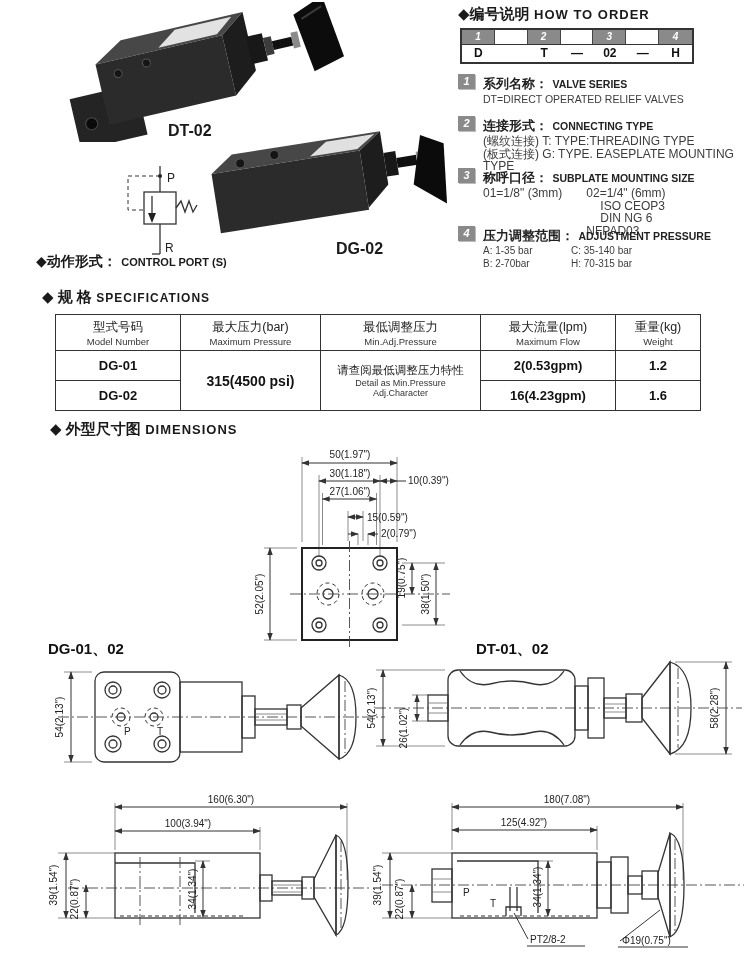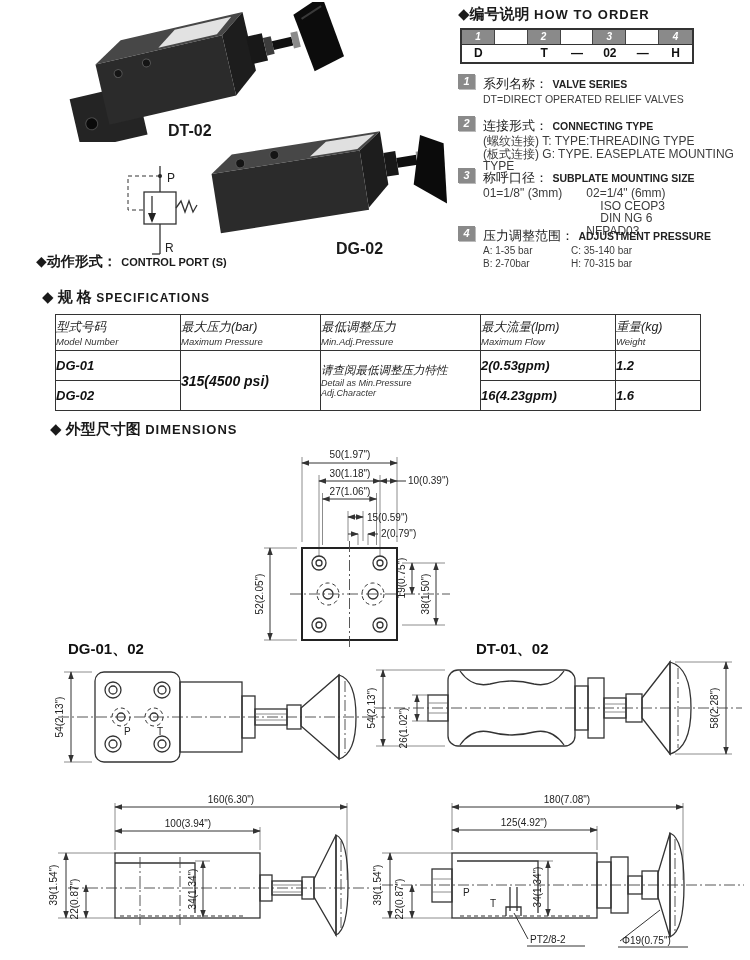--- a/index.html
+++ b/index.html
@@ -15,26 +15,26 @@
   .ot-top .otc{height:14px;line-height:14px;text-align:center;font-size:10px;font-weight:bold;font-style:italic;
                color:#fff;border-right:1px solid #444;}
   .ot-top .otc:nth-child(odd){background:#8a8a8a;}
   .ot-top .otc:last-child{border-right:none;}
   .ot-bottom .otc{height:17px;line-height:17px;text-align:center;font-size:12px;font-weight:bold;color:#111;
                   border-top:1px solid #333;}
   
   .numbox{width:17px;height:15px;background:#8a8a8a;color:#fff;font-size:11px;font-weight:bold;font-style:italic;
           text-align:center;line-height:15px;box-shadow:1px 1px 0 #bbb;flex:0 0 17px;}
   .item{display:flex;gap:8px;align-items:flex-start;}
-  .item .cn{font-size:13px;font-weight:normal;color:#222;}
+  .item .cn{font-size:13px;font-weight:bold;color:#222;}
   .item .en{font-size:10.5px;font-weight:bold;color:#222;}
   .sub{font-size:12px;color:#3c3c3c;line-height:12.5px;}
   
   table.spec{border-collapse:collapse;table-layout:fixed;}
-  table.spec td{border:1.5px solid #333;vertical-align:middle;padding:0;font-style:italic;}
+  table.spec td{border:1.5px solid #333;text-align:center;vertical-align:middle;padding:0;}
   .hcn{font-size:12.5px;color:#222;}
   .hen{font-size:9.5px;color:#333;}
   .cell{font-size:13px;font-weight:bold;color:#111;}
   .mincn{font-size:11.5px;color:#222;}
   .minen{font-size:9px;color:#333;line-height:10.5px;}
   
   svg text{font-family:"Liberation Sans","DejaVu Sans",sans-serif;}
   .dtx{font-size:10px;fill:#222;}
   .ptx{font-size:10px;fill:#222;}
   .dim{stroke:#333;stroke-width:1;fill:none;}
@@ -309,21 +309,21 @@
     <text x="110" y="40" text-anchor="middle" class="dtx">30(1.18")</text>
     <text x="168" y="47" text-anchor="start" class="dtx">10(0.39")</text>
     <text x="110" y="58" text-anchor="middle" class="dtx">27(1.06")</text>
     <text x="127" y="84" text-anchor="start" class="dtx">15(0.59")</text>
     <text x="141" y="100" text-anchor="start" class="dtx">2(0.79")</text>
     <text x="23" y="157" text-anchor="middle" transform="rotate(-90 23 157)" class="dtx">52(2.05")</text>
     <text x="165" y="141" text-anchor="middle" transform="rotate(-90 165 141)" class="dtx">19(0.75")</text>
     <text x="189" y="157" text-anchor="middle" transform="rotate(-90 189 157)" class="dtx">38(1.50")</text>
   </svg>
 
-  <div class="abs dwlabel" style="left:68px;top:640px">DG-01、02</div>
+  <div class="abs dwlabel" style="left:48px;top:640px">DG-01、02</div>
   <svg class="abs" style="left:40px;top:655px" width="355" height="140" viewBox="0 0 355 140">
     <line x1="18" y1="62" x2="345" y2="62" class="cdash"></line>
     <g>
       <line x1="52" y1="17" x2="24" y2="17" class="thin"></line>
       <line x1="52" y1="107" x2="24" y2="107" class="thin"></line>
       <line x1="31" y1="17" x2="31" y2="107" class="dim" marker-start="url(#ar)" marker-end="url(#ar)"></line>
     </g>
     <rect x="55" y="17" width="85" height="90" rx="9" class="med"></rect>
     <g>
       <circle cx="73" cy="35" r="8" class="med"></circle>

